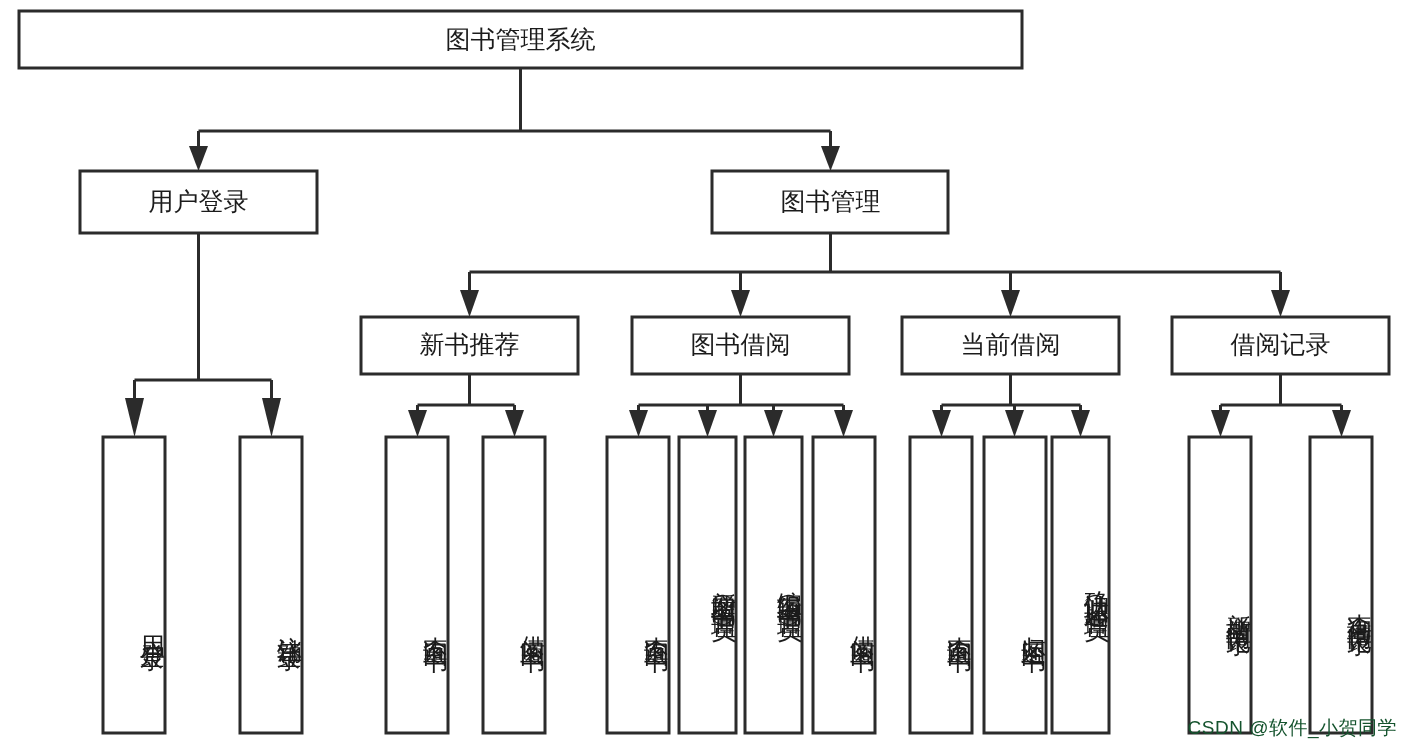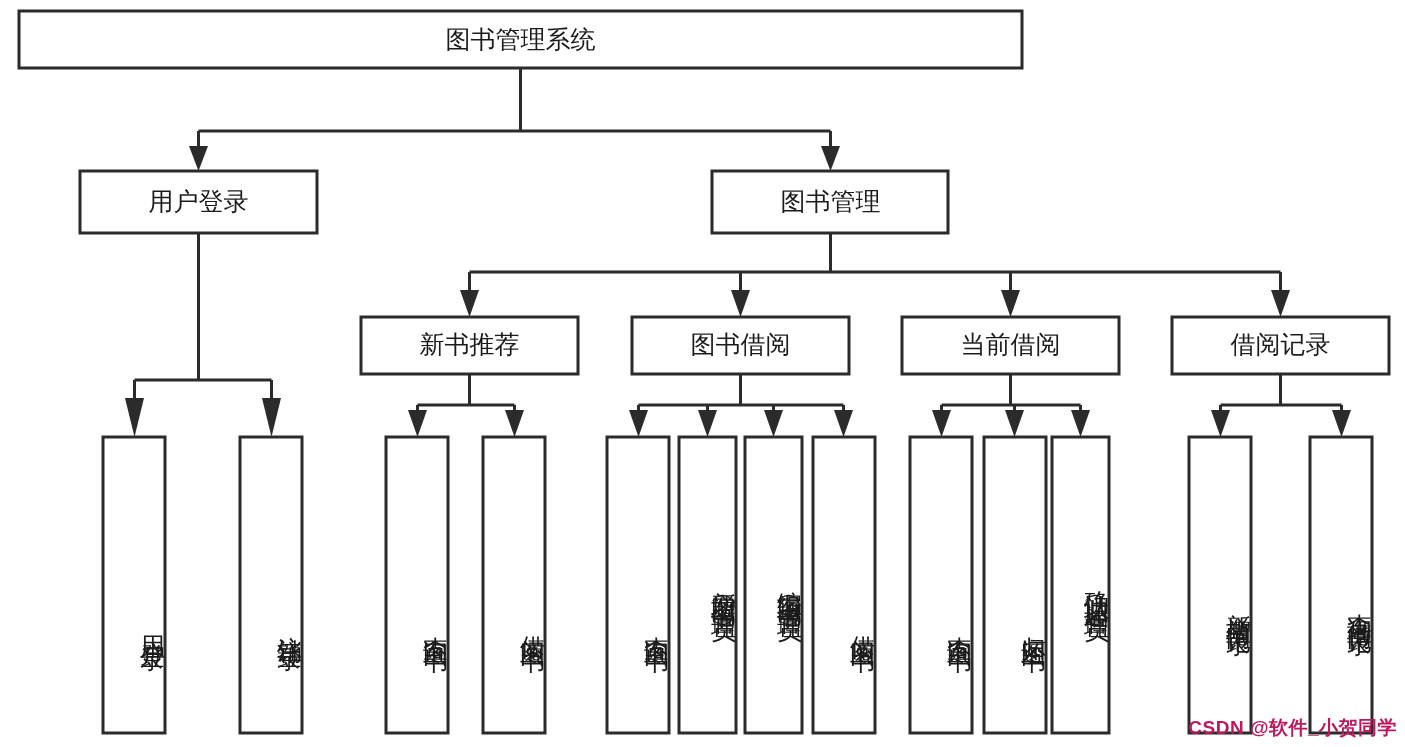--- a/index.html
+++ b/index.html
@@ -64,24 +64,23 @@
     justify-content: center;
     pointer-events: none;
     white-space: nowrap;
   }
   .watermark {
     position: absolute;
     right: 8px;
     bottom: 6px;
     font-family: "Liberation Sans", "DejaVu Sans", sans-serif;
     font-size: 19px;
-    color: #be185d;
+    color: #14532d;
     letter-spacing: 0.5px;
     white-space: nowrap;
-    font-weight: bold;
   }
 </style>
 </head>
 <body>
 
 <div id="diagram-root">
 
   <svg id="flow-svg" viewBox="0 0 1405 747" xmlns="http://www.w3.org/2000/svg">
 
     <g id="edges-layer">

